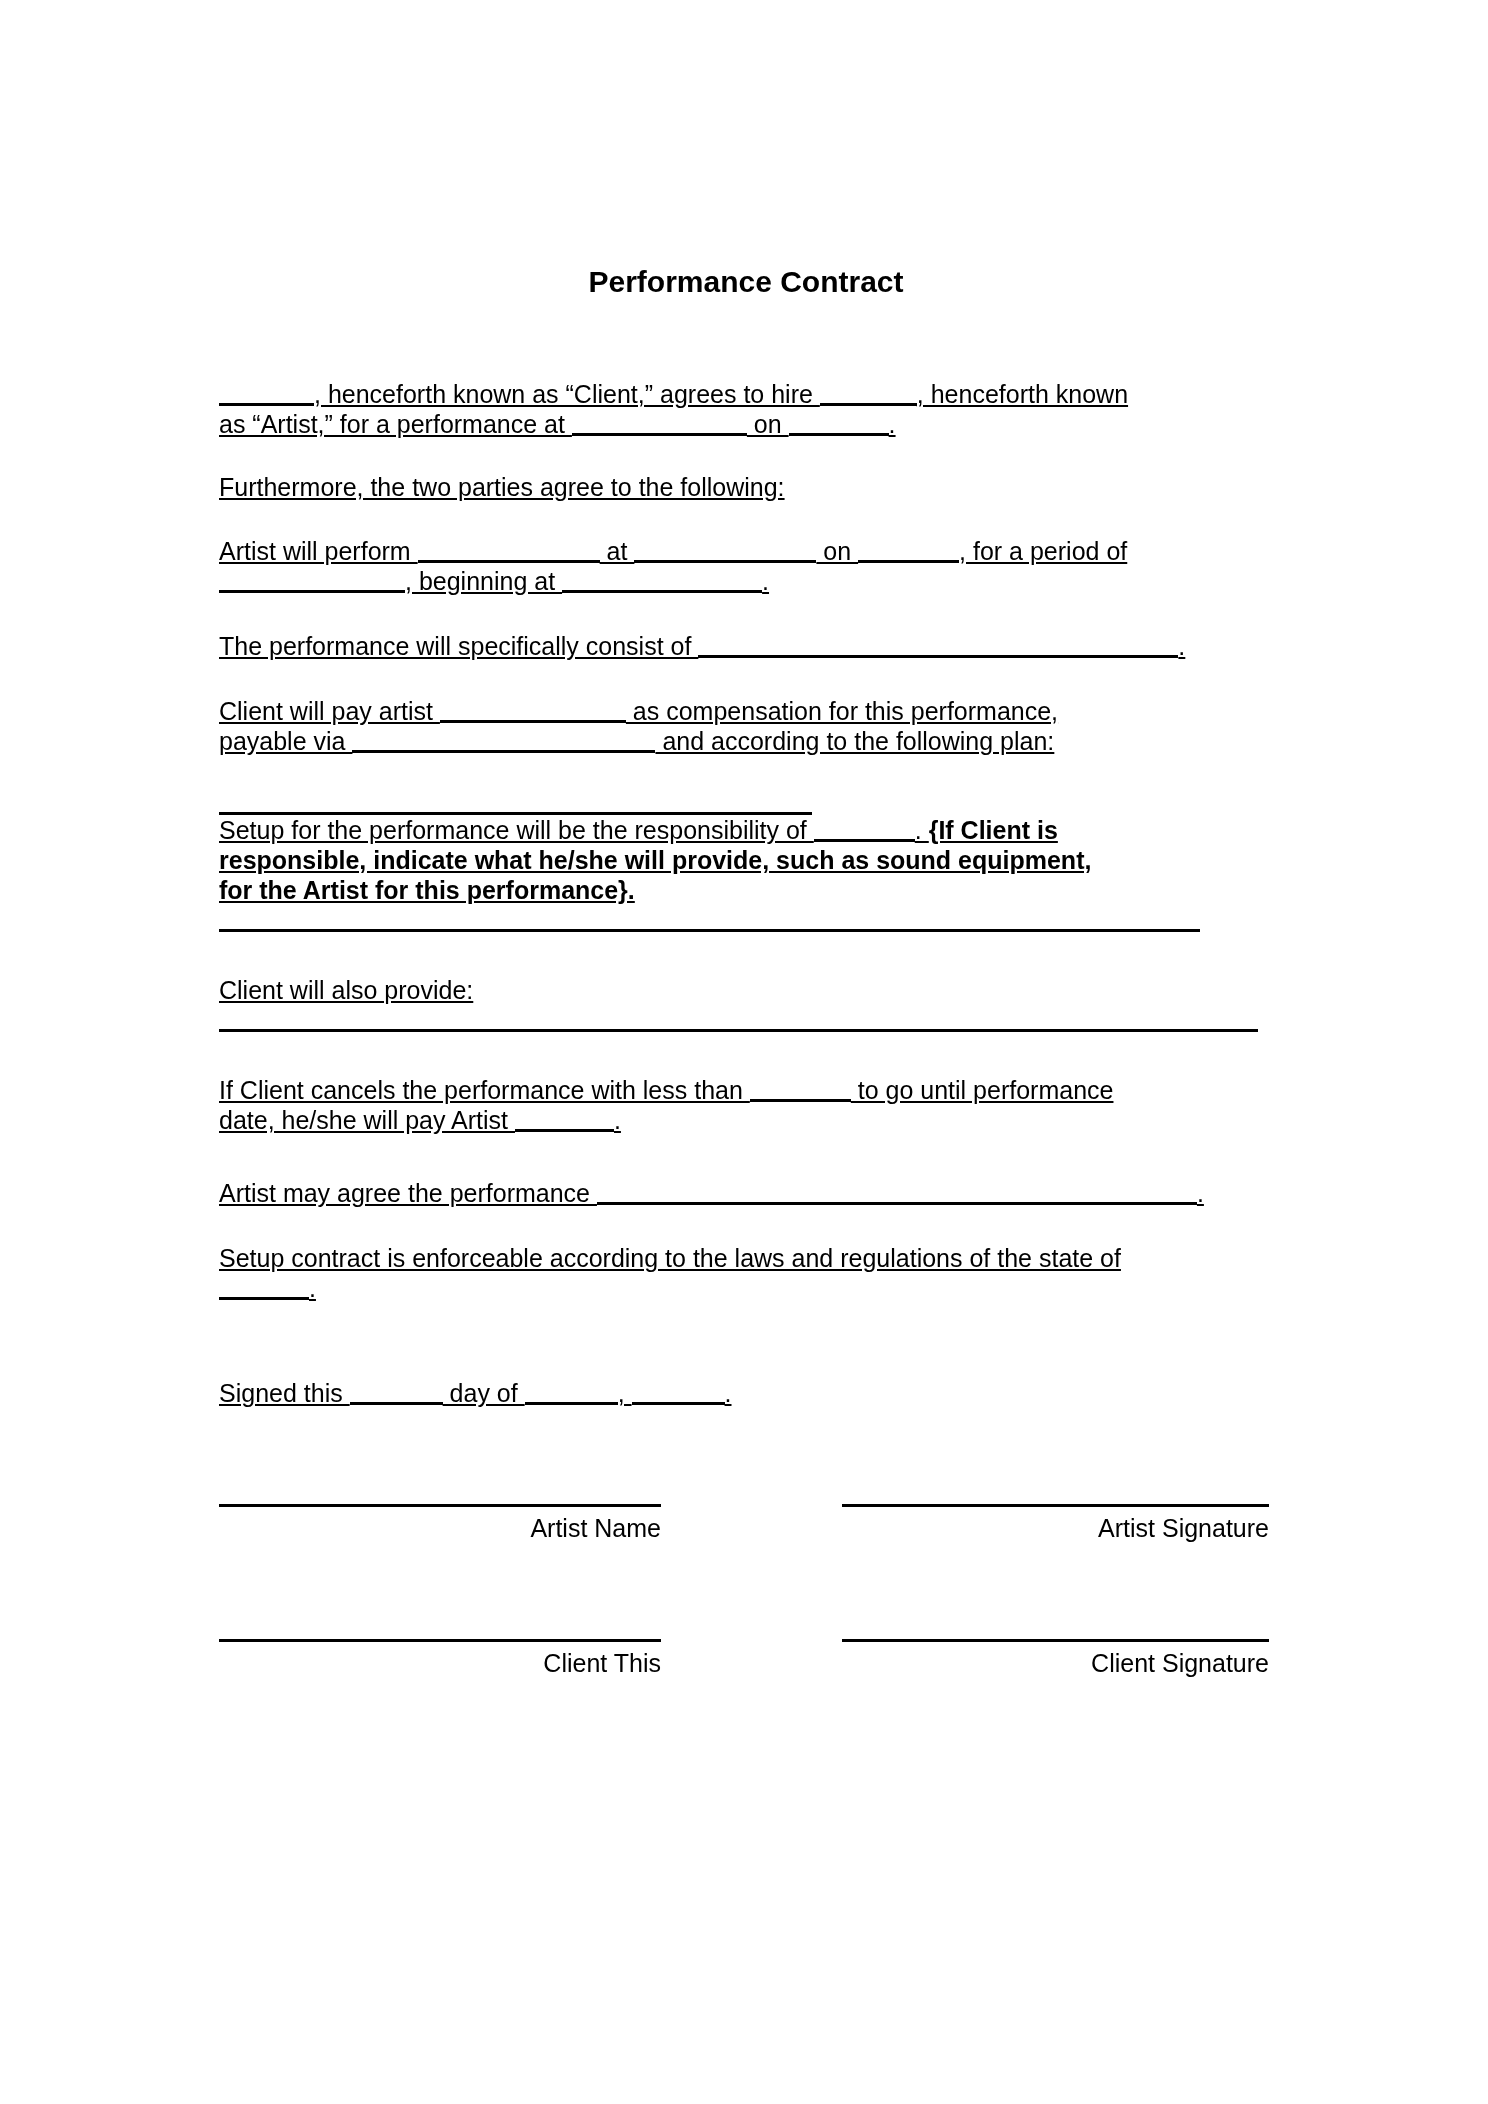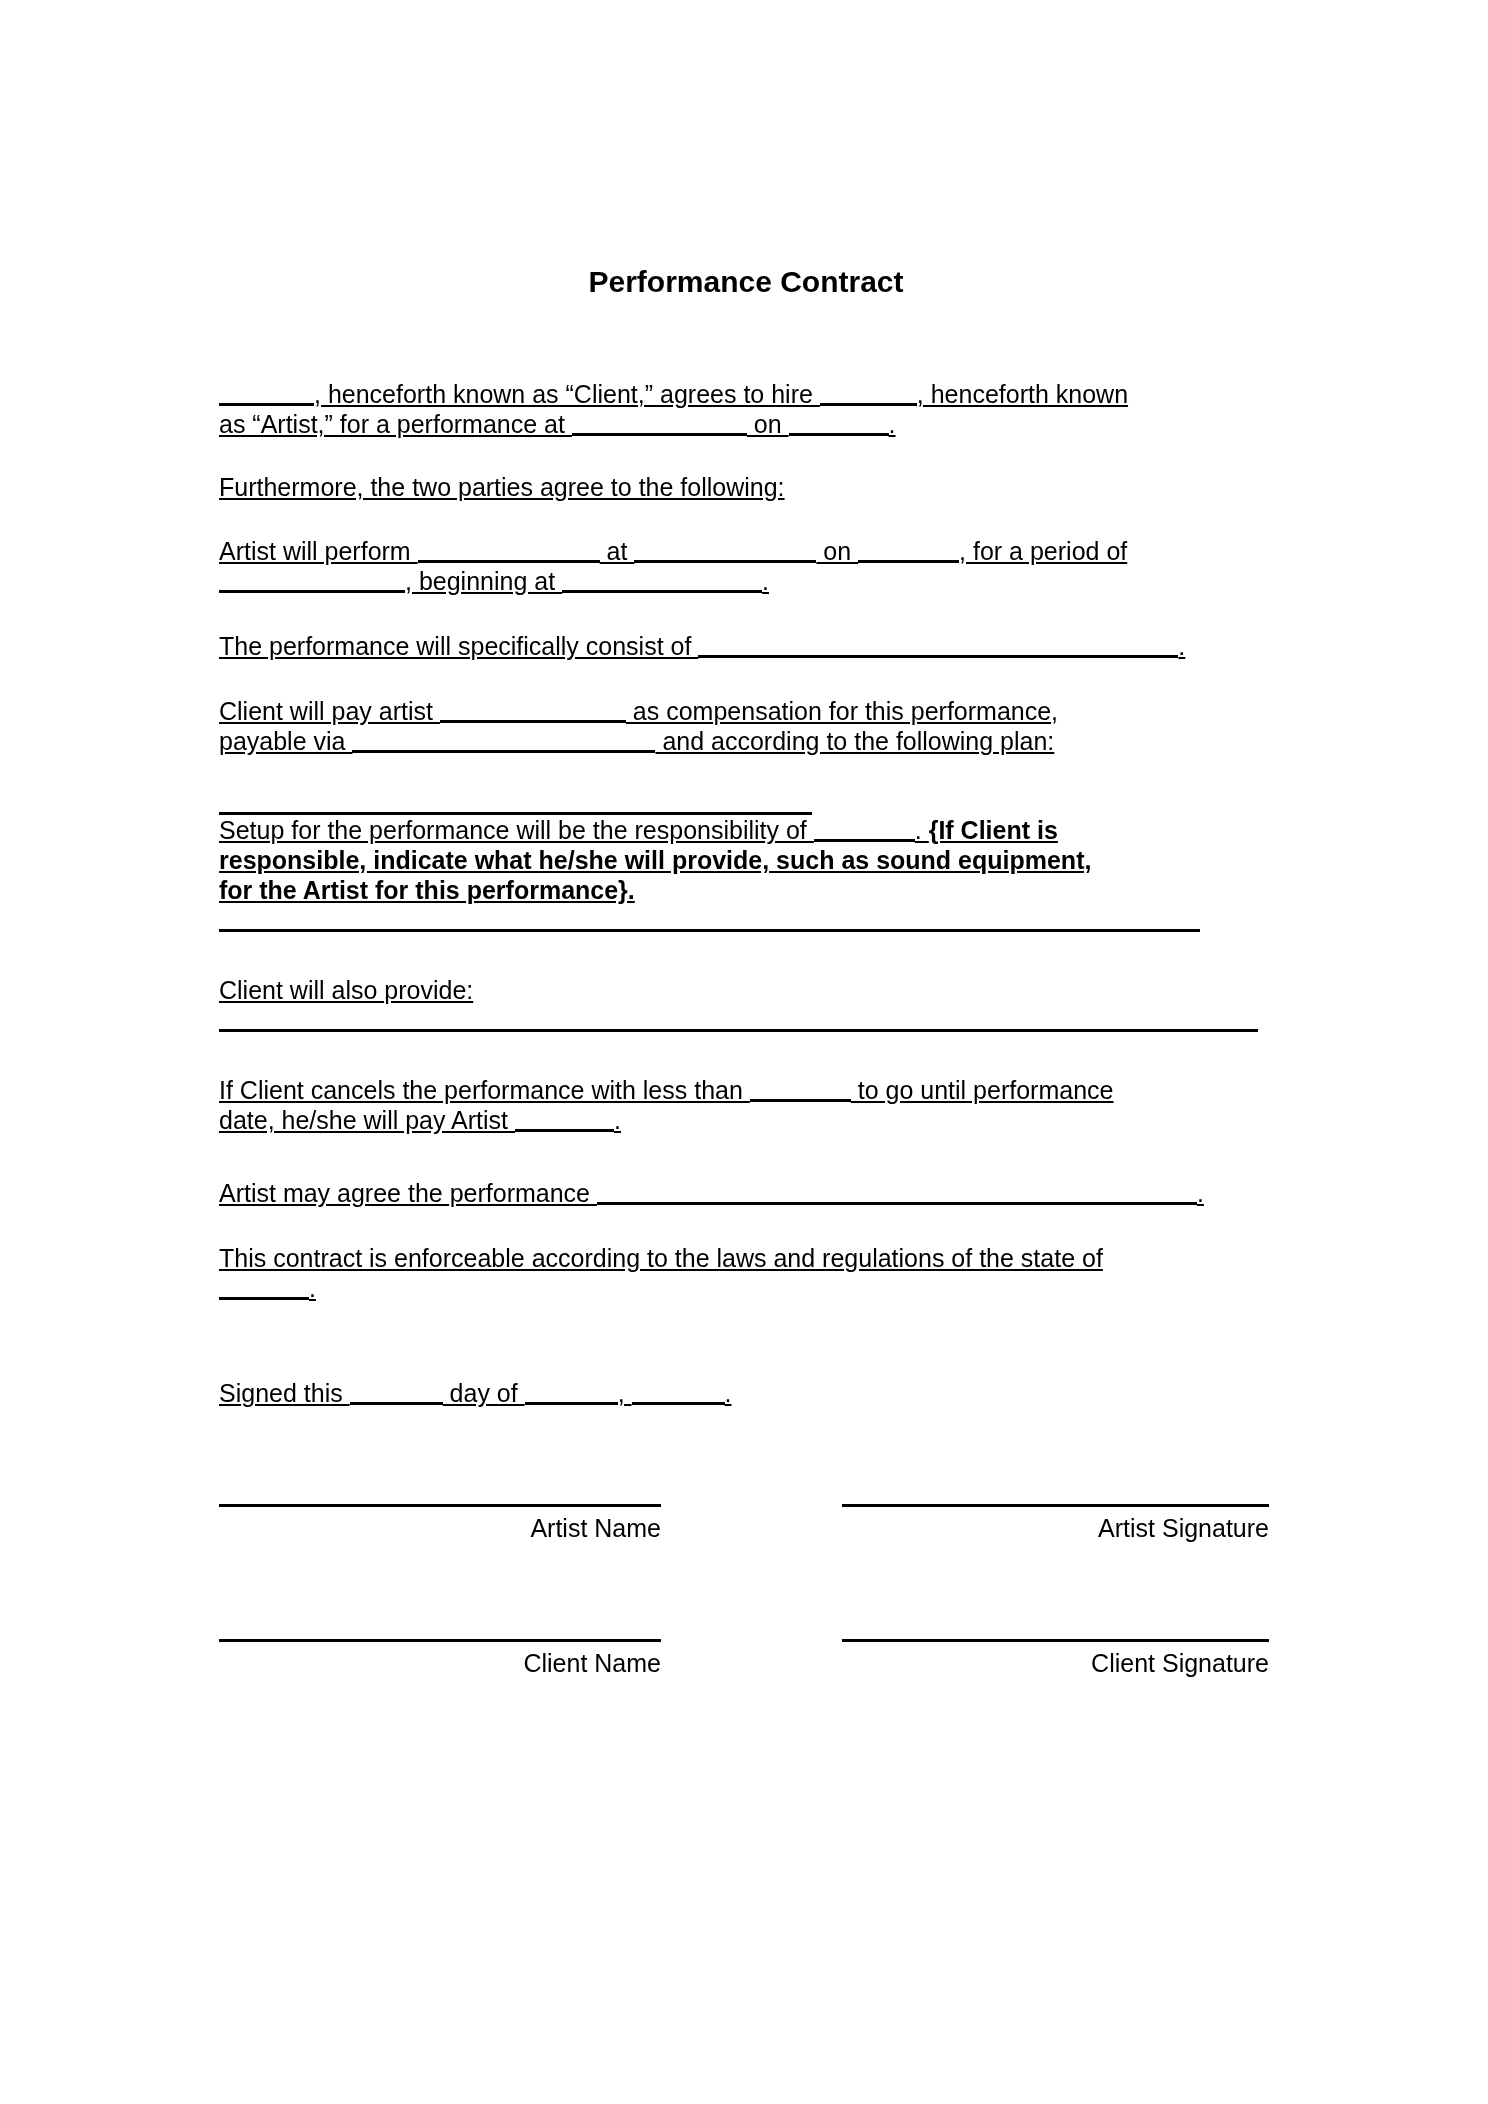--- a/index.html
+++ b/index.html
@@ -64,38 +64,38 @@
         <p data-name="performance-details"><span data-name="text-run">Artist will perform </span><span class="blank" data-name="blank-field" style="width: 182px;"></span><span data-name="text-run"> at </span><span class="blank" data-name="blank-field" style="width: 182px;"></span><span data-name="text-run"> on </span><span class="blank" data-name="blank-field" style="width: 101px;"></span><span data-name="text-run">, for a period of</span><br><span class="blank" data-name="blank-field" style="width: 186px;"></span><span data-name="text-run">, beginning at </span><span class="blank" data-name="blank-field" style="width: 200px;"></span><span data-name="text-run">.</span></p>
         <p data-name="performance-consist"><span data-name="text-run">The performance will specifically consist of </span><span class="blank" data-name="blank-field" style="width: 480px;"></span><span data-name="text-run">.</span></p>
         <p data-name="compensation"><span data-name="text-run">Client will pay artist </span><span class="blank" data-name="blank-field" style="width: 186px;"></span><span data-name="text-run"> as compensation for this performance,</span><br><span data-name="text-run">payable via </span><span class="blank" data-name="blank-field" style="width: 303px;"></span><span data-name="text-run"> and according to the following plan:</span></p>
         <div class="rule" data-name="plan-line" style="width: 593px;"></div>
         <p data-name="setup"><span data-name="text-run">Setup for the performance will be the responsibility of </span><span class="blank" data-name="blank-field" style="width: 101px;"></span><span data-name="text-run">. </span><strong data-name="bold-text-run">{If Client is</strong><br><strong data-name="bold-text-run">responsible, indicate what he/she will provide, such as sound equipment,</strong><br><strong data-name="bold-text-run">for the Artist for this performance}.</strong></p>
         <div class="rule" data-name="client-provide-line" style="width: 981px;"></div>
         <p data-name="client-also-provide-label"><span data-name="text-run">Client will also provide:</span></p>
         <div class="rule" data-name="client-also-provide-line" style="width: 1039px;"></div>
         <p data-name="cancellation-client"><span data-name="text-run">If Client cancels the performance with less than </span><span class="blank" data-name="blank-field" style="width: 101px;"></span><span data-name="text-run"> to go until performance</span><br><span data-name="text-run">date, he/she will pay Artist </span><span class="blank" data-name="blank-field" style="width: 99px;"></span><span data-name="text-run">.</span></p>
         <p data-name="cancellation-artist"><span data-name="text-run">Artist may agree the performance </span><span class="blank" data-name="blank-field" style="width: 600px;"></span><span data-name="text-run">.</span></p>
-        <p data-name="governing-law"><span data-name="text-run">This contract is enforceable according to the laws and regulations of the state of</span><br><span class="blank" data-name="blank-field" style="width: 90px;"></span><span data-name="text-run">.</span></p>
+        <p data-name="governing-law"><span data-name="text-run">Setup contract is enforceable according to the laws and regulations of the state of</span><br><span class="blank" data-name="blank-field" style="width: 90px;"></span><span data-name="text-run">.</span></p>
         <p data-name="signed-date"><span data-name="text-run">Signed this </span><span class="blank" data-name="blank-field" style="width: 93px;"></span><span data-name="text-run"> day of </span><span class="blank" data-name="blank-field" style="width: 93px;"></span><span data-name="text-run">, </span><span class="blank" data-name="blank-field" style="width: 93px;"></span><span data-name="text-run">.</span></p>
       </div>
     <div id="signatures" data-name="signature-block">
         <div class="sig-row" data-name="signature-row">
           <div class="sig-cell" data-name="signature-cell">
             <div class="sig-line" data-name="signature-line"></div>
             <div class="sig-label" data-name="signature-label">Artist Name</div>
           </div>
           <div class="sig-cell" data-name="signature-cell">
             <div class="sig-line" data-name="signature-line"></div>
             <div class="sig-label" data-name="signature-label">Artist Signature</div>
           </div>
         </div>
         <div class="sig-row" data-name="signature-row">
           <div class="sig-cell" data-name="signature-cell">
             <div class="sig-line" data-name="signature-line"></div>
-            <div class="sig-label" data-name="signature-label">Client Name</div>
+            <div class="sig-label" data-name="signature-label">Client This</div>
           </div>
           <div class="sig-cell" data-name="signature-cell">
             <div class="sig-line" data-name="signature-line"></div>
             <div class="sig-label" data-name="signature-label">Client Signature</div>
           </div>
         </div>
       </div>
   </div>
 </div>
 

